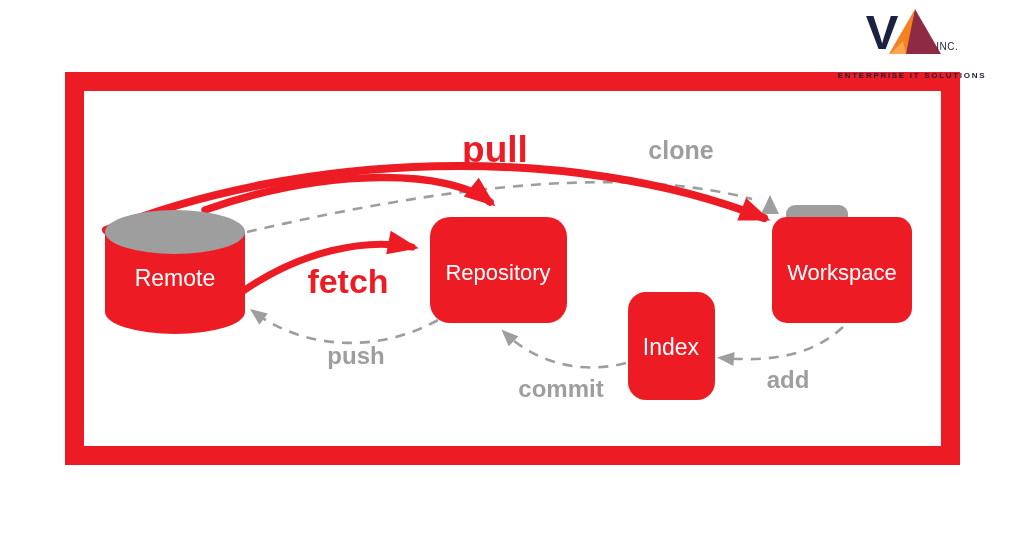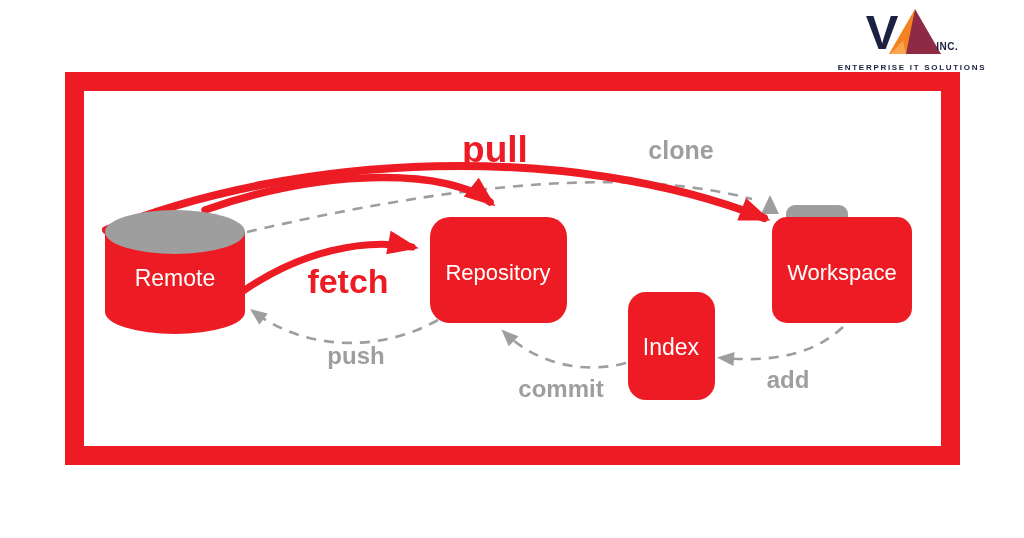--- a/index.html
+++ b/index.html
@@ -30,28 +30,28 @@
   .logo-letter {
     font-size: 49px;
     font-weight: 700;
     color: #1b2140;
     line-height: 0.94;
     letter-spacing: -2px;
   }
   .logo-triangle { margin: 0 -7px; display: block; }
   .logo-inc {
     font-size: 10px;
-    font-weight: 700;
+    font-weight: 400;
     color: #1b2140;
     margin-left: 2px;
     padding-bottom: 3px;
     letter-spacing: 0.5px;
   }
   .logo-tagline {
-    margin-top: 8px;
+    margin-top: 16px;
     font-size: 8px;
     font-weight: 700;
     color: #1b2140;
     letter-spacing: 1.7px;
     white-space: nowrap;
   }
 
   
   .frame { fill: none; stroke: #ed1c24; stroke-width: 19; }
   .arrow-red { fill: none; stroke: #ed1c24; stroke-linecap: round; }

